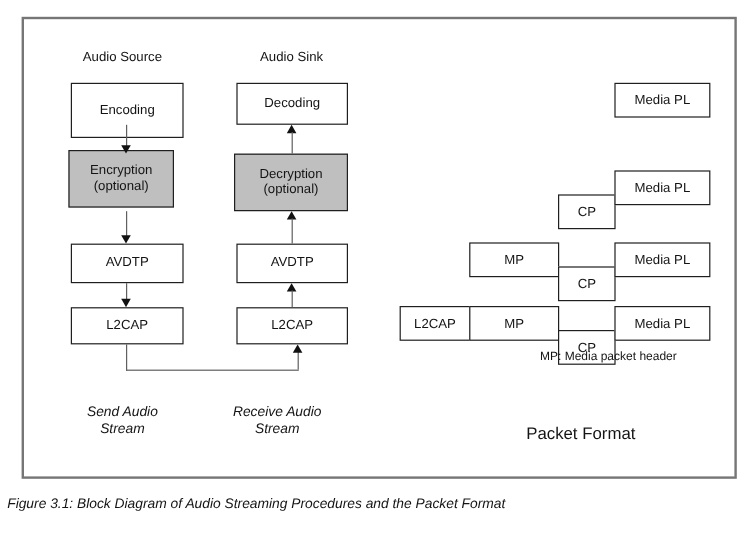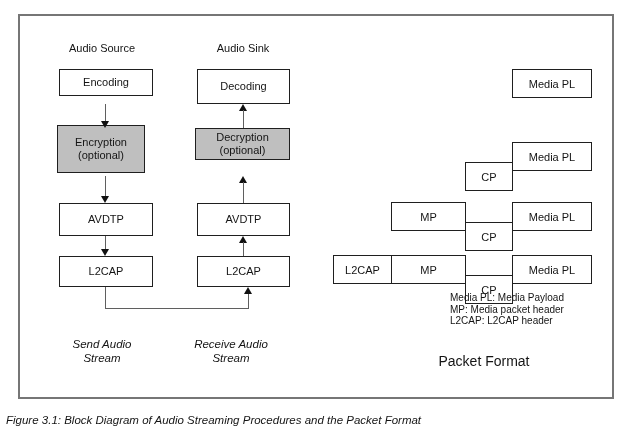--- a/index.html
+++ b/index.html
@@ -13,26 +13,26 @@
     left:18px;top:14px;width:596px;height:385px;box-sizing:border-box;
     border:2px solid var(--frame-border,#767676);background:#ffffff;
   }
   
   .box{
     box-sizing:border-box;border:1px solid var(--box-border,#1f1f1f);background:#ffffff;
     display:flex;align-items:center;justify-content:center;text-align:center;
     font-size:11px;line-height:13px;white-space:pre-line;
   }
   .shaded{background:var(--shaded-fill,#c0c0c0);}
-  #bx-encoding{left:59px;top:69px;width:94px;height:27px;}
+  #bx-encoding{left:59px;top:69px;width:94px;height:46px;}
   #bx-encryption{left:57px;top:125px;width:88px;height:48px;}
   #bx-avdtp-send{left:59px;top:203px;width:94px;height:33px;}
   #bx-l2cap-send{left:59px;top:256px;width:94px;height:31px;}
   #bx-decoding{left:197px;top:69px;width:93px;height:35px;}
-  #bx-decryption{left:195px;top:128px;width:95px;height:32px;}
+  #bx-decryption{left:195px;top:128px;width:95px;height:48px;}
   #bx-avdtp-recv{left:197px;top:203px;width:93px;height:33px;}
   #bx-l2cap-recv{left:197px;top:256px;width:93px;height:31px;}
   
   .colhead{width:120px;text-align:center;font-size:11px;}
   #hd-source{left:42px;top:42px;}
   #hd-sink{left:183px;top:42px;}
   .colfoot{width:120px;text-align:center;font-size:11.5px;font-style:italic;line-height:14px;white-space:pre-line;}
   #ft-send{left:42px;top:337px;}
   #ft-recv{left:171px;top:337px;}
   
@@ -126,20 +126,18 @@
   <div class="pcell cw-media">Media PL</div>
 </div>
 <div class="abs prow" id="prow-4">
   <div class="pcell cw-l2cap">L2CAP</div>
   <div class="pcell cw-mp">MP</div>
   <div class="pcell cw-cp shaded">CP</div>
   <div class="pcell cw-media">Media PL</div>
 </div>
 
 <div class="abs legend">
-  <div>Media PL: Media Payload</div>
   <div>MP: Media packet header</div>
-  <div>L2CAP: L2CAP header</div>
 </div>
 
 <div class="abs" id="pf-title">Packet Format</div>
 
 <div class="abs" id="caption">Figure 3.1: Block Diagram of Audio Streaming Procedures and the Packet Format</div>
 
 </body></html>

